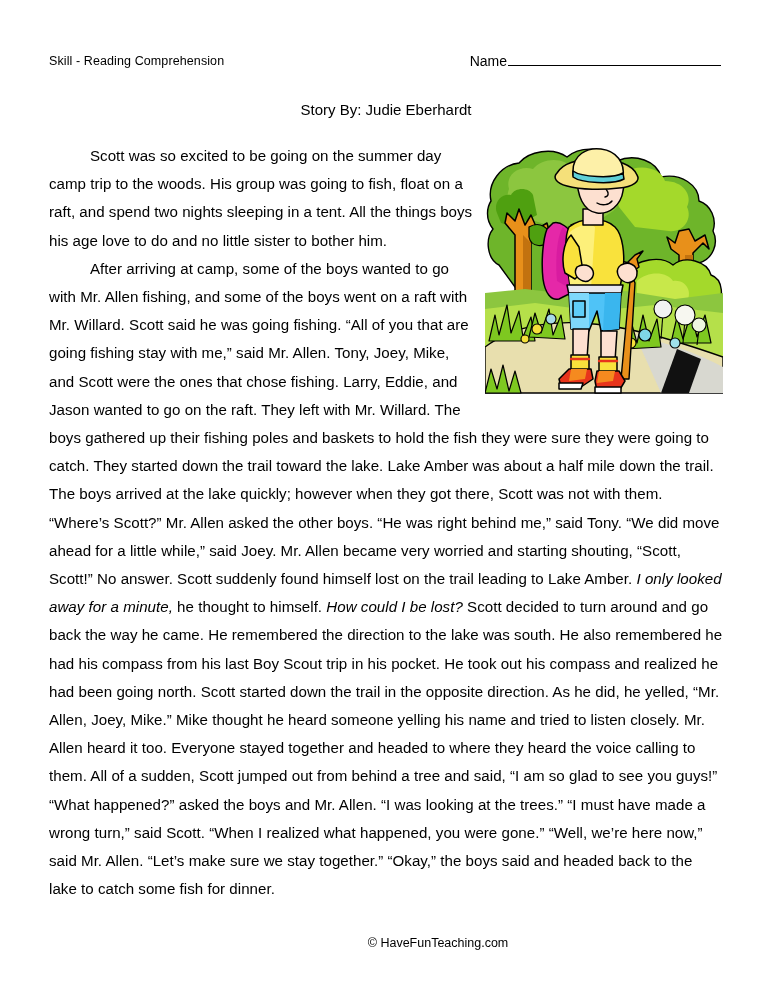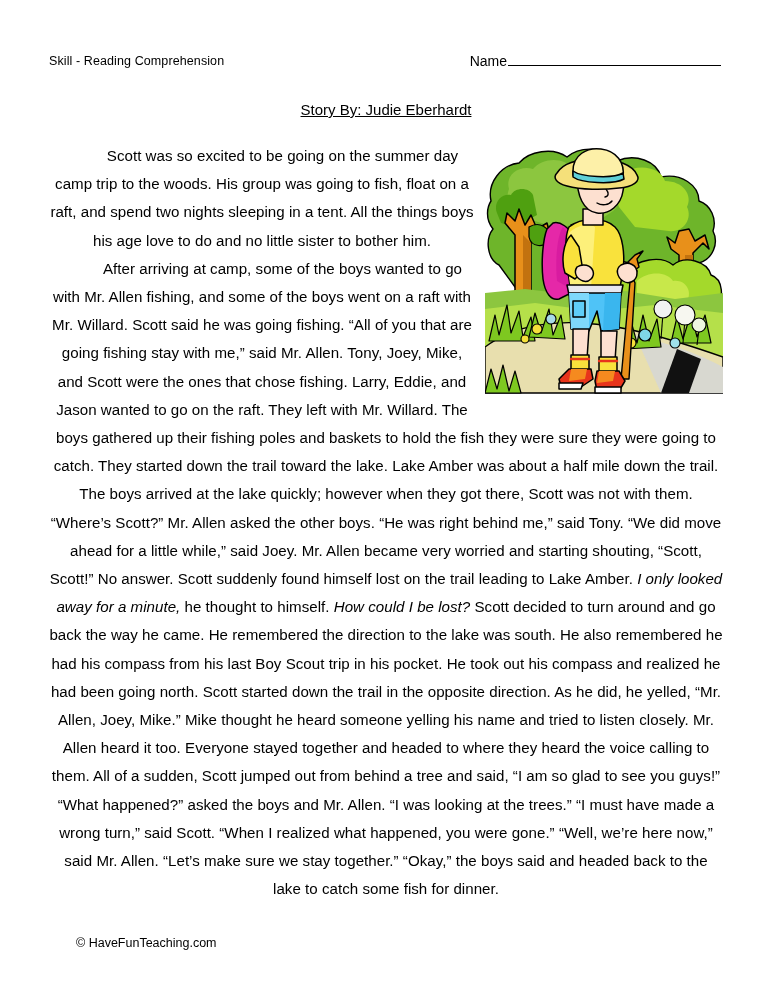--- a/index.html
+++ b/index.html
@@ -65,29 +65,28 @@
     letter-spacing: 0.2px;
     display: inline-block;
     border-bottom: 2.3px solid #000;
     padding-bottom: 1px;
     line-height: 29px;
   }
   .doc-subtitle {
     font-size: 15px;
     line-height: 20px;
     margin-top: 5px;
-    text-decoration: underline;
   }
 
   
   .story {
     margin-top: 22px;
     font-size: 15.1px;
     line-height: 28.2px;
-    text-align: center;
+    text-align: left;
     letter-spacing: 0.03px;
   }
   .story p {
     margin: 0;
     text-indent: 41px;
   }
   .story em { font-style: italic; }
 
   
   .illustration {
@@ -100,21 +99,22 @@
     shape-outside: inset(0);
   }
   .illustration svg { display: block; }
 
   
   .footer {
     position: absolute;
     left: 0;
     top: 936px;
     width: 772px;
-    padding-left: 76px;
+    text-align: center;
+    padding-left: 104px;
     box-sizing: border-box;
     font-size: 12.5px;
     line-height: 15px;
   }
 </style>
 </head>
 <body>
 
 <div class="page">
 

